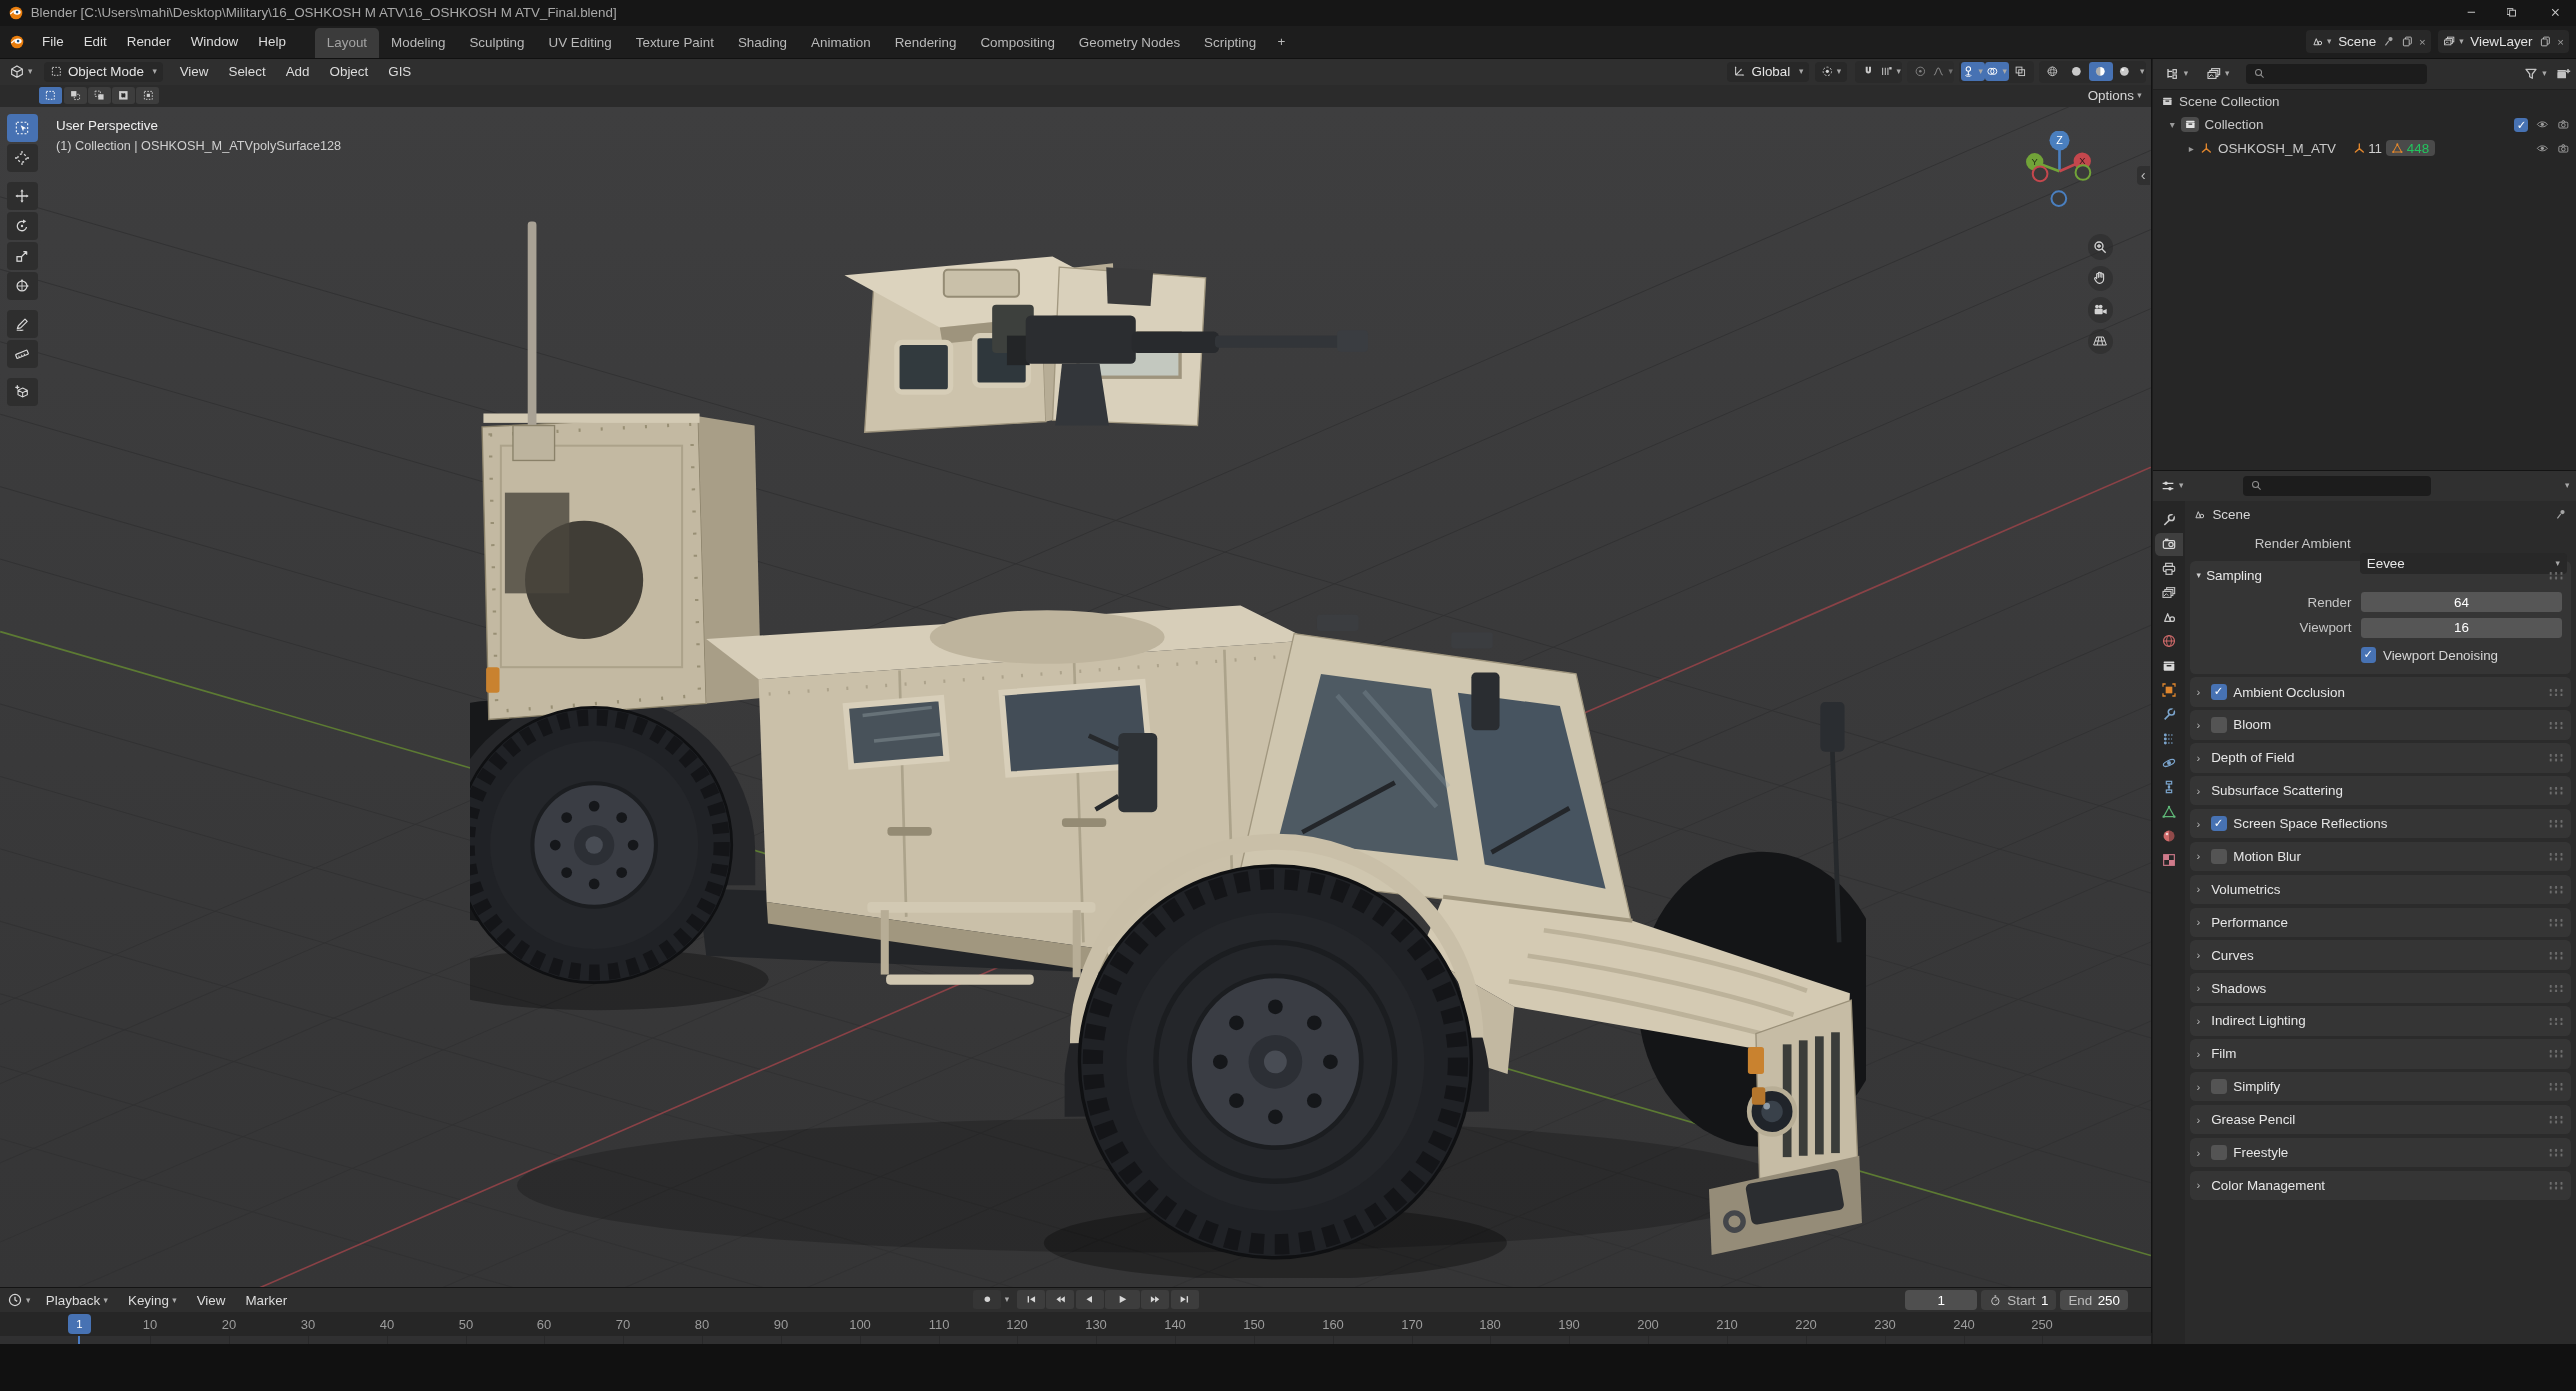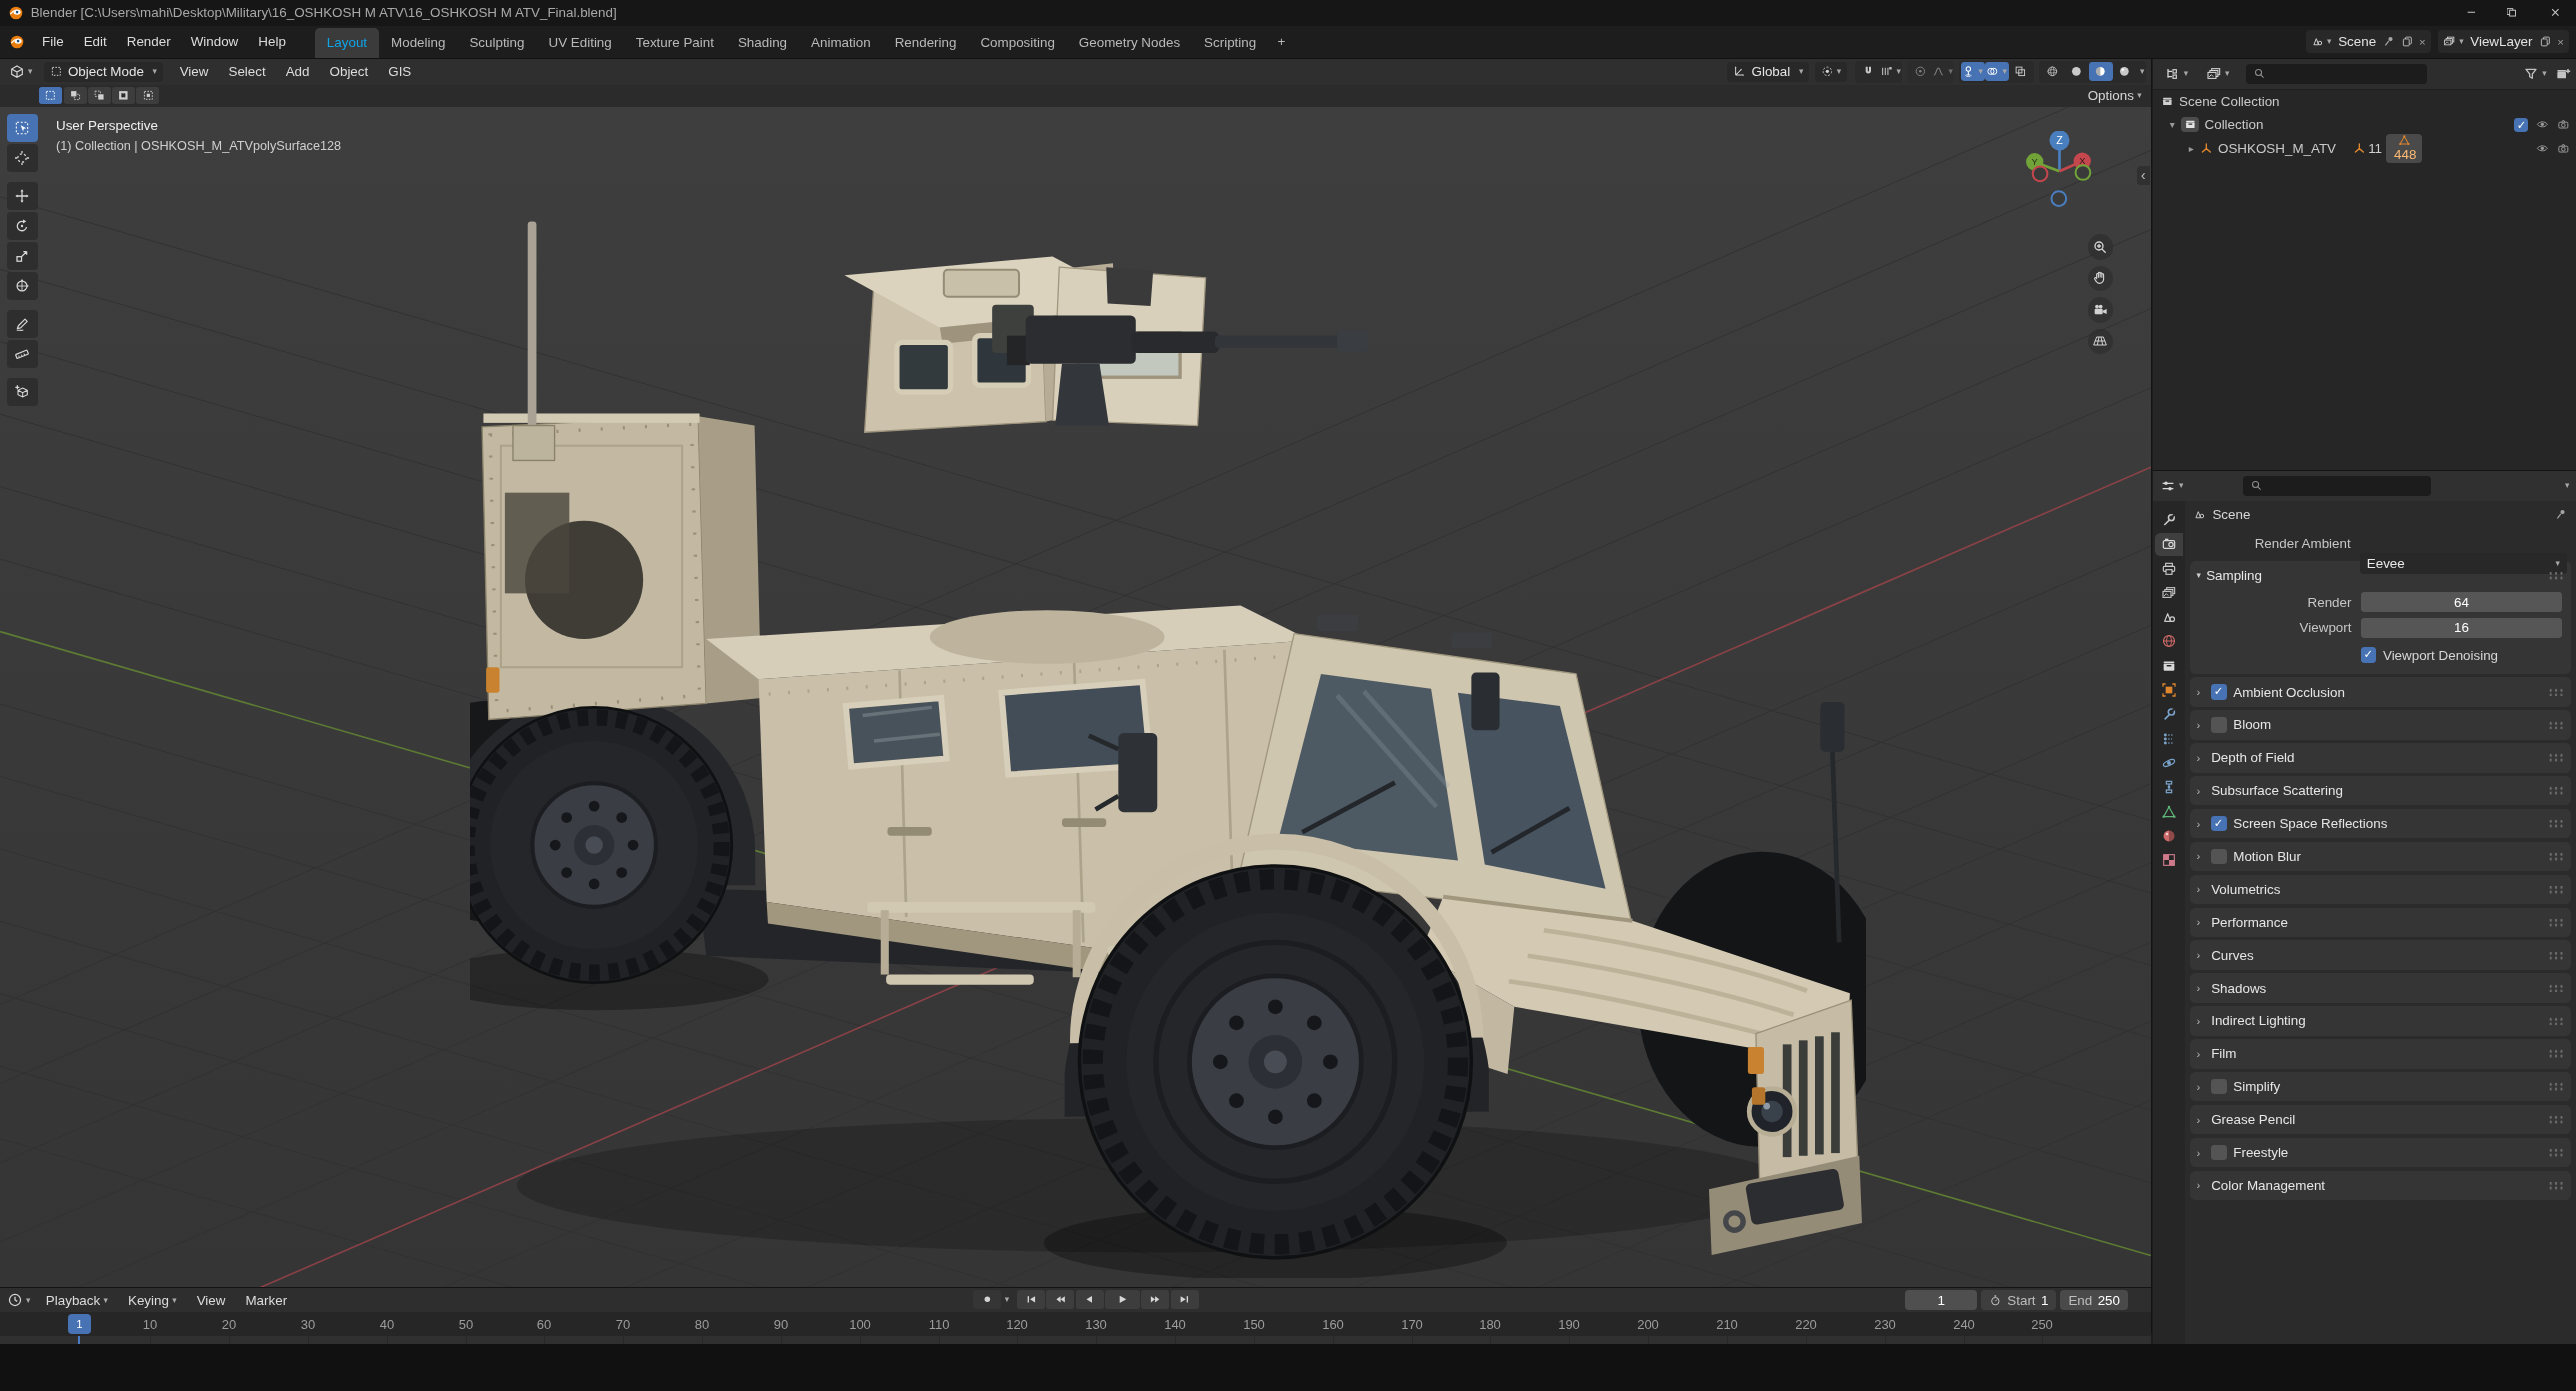--- a/index.html
+++ b/index.html
@@ -13,21 +13,21 @@
   .titlebar{position:absolute;left:0;top:0;right:0;height:25.5px;background:#161616;display:flex;align-items:center;}
   .titlebar .logo{margin:0 6.7px 0 8px;}
   .title-text{color:#a8a8a8;font-size:13.4px;}
   .winbtns{margin-left:auto;display:flex;height:100%;}
   .winbtn{width:42px;display:flex;align-items:center;justify-content:center;color:#c9c9c9;}
   
   .topbar{position:absolute;left:0;top:25.5px;right:0;height:32px;background:#1d1d1d;border-bottom:1.3px solid #111;display:flex;align-items:center;}
   .menu-item{padding:4px 10px;border-radius:3.4px;color:#dcdcdc;}
   .ws-wrap{display:flex;align-items:flex-end;height:100%;margin-left:19px;}
   .ws-tab{padding:6.7px 12px 8px;color:#b9b9b9;font-size:13.4px;border-radius:4.7px 4.7px 0 0;}
-  .ws-tab.active{background:#3b3b3b;color:#0ea5e9;}
+  .ws-tab.active{background:#3b3b3b;color:#a3a3a3;}
   .ws-add{padding:6.7px 9.4px;color:#b9b9b9;}
   .idblock{display:flex;align-items:center;background:#282828;border-radius:4px;height:23px;padding:0 5.4px;margin-left:6.7px;}
   .idblock .lbl{margin:0 6.7px;color:#e2e2e2;}
   .idblock .mini{color:#9e9e9e;margin-left:5.4px;font-size:11.4px;}
   .topbar-right{margin-left:auto;display:flex;align-items:center;margin-right:6.7px;}
   
   .viewport{position:absolute;left:0;top:59px;width:2151px;height:1228px;background:#2f2f2f;}
   .vp-header{position:absolute;left:0;top:0;right:0;height:25.5px;background:#2f2f2f;display:flex;align-items:center;border-bottom:0.7px solid #262626;}
   .chip{display:flex;align-items:center;background:#282828;border-radius:4px;height:20px;padding:0 6px;margin:0 2.7px;}
   .chip .lbl{margin:0 5.4px;color:#e4e4e4;}
@@ -57,21 +57,21 @@
   .sidetab{position:absolute;right:1.3px;top:59px;color:#bdbdbd;font-size:14.8px;background:rgba(40,40,40,.6);border-radius:4px 0 0 4px;padding:1.3px 4px;}
   
   .rcol-border{position:absolute;left:2151px;top:59px;width:1.3px;bottom:10.7px;background:#131313;}
   .outliner{position:absolute;left:2153px;top:59px;width:423px;height:411px;background:#262626;}
   .outl-header{height:29.5px;background:#2d2d2d;display:flex;align-items:center;padding:0 5.4px;border-bottom:0.7px solid #1f1f1f;}
   .searchbox{display:flex;align-items:center;background:#1c1c1c;border-radius:4px;height:20px;padding:0 6.7px;color:#8f8f8f;}
   .outl-row{display:flex;align-items:center;height:23.5px;color:#c9c9c9;padding-right:6.7px;}
   .outl-row .disc{width:17.4px;text-align:center;color:#9a9a9a;font-size:10px;}
   .outl-row .nm{margin-left:5.4px;}
   .outl-toggles{margin-left:auto;display:flex;align-items:center;gap:8px;color:#9e9e9e;}
-  .badge-chip{display:flex;align-items:center;background:#4a4a4a;border-radius:4px;padding:0.7px 5.4px;margin-left:4px;color:#fdba74;flex-direction:column;}
+  .badge-chip{display:flex;align-items:center;background:#4a4a4a;border-radius:4px;padding:0.7px 5.4px;margin-left:4px;color:#22c55e;}
   .cb{width:15.4px;height:15.4px;border-radius:3.4px;background:#545454;flex:none;position:relative;}
   .cb.on{background:#4772b3;}
   .cb.on::after{content:"\2713";position:absolute;left:2.7px;top:0px;color:#fff;font-size:11.4px;font-weight:bold;}
   .cb.sm{width:14px;height:14px;}
   
   .props{position:absolute;left:2153px;top:471px;width:423px;height:910px;background:#2b2b2b;}
   .props-divider{position:absolute;left:2153px;top:470px;width:423px;height:1.3px;background:#141414;}
   .props-header{height:29.5px;background:#303030;display:flex;align-items:center;padding:0 6.7px;border-bottom:0.7px solid #222;}
   .props-rail{position:absolute;left:0;top:29.5px;width:32px;bottom:0;background:#262626;display:flex;flex-direction:column;align-items:center;padding-top:8px;}
   .ptab{width:28px;height:23px;display:flex;align-items:center;justify-content:center;margin-bottom:1.3px;border-radius:5.4px 0 0 5.4px;}

